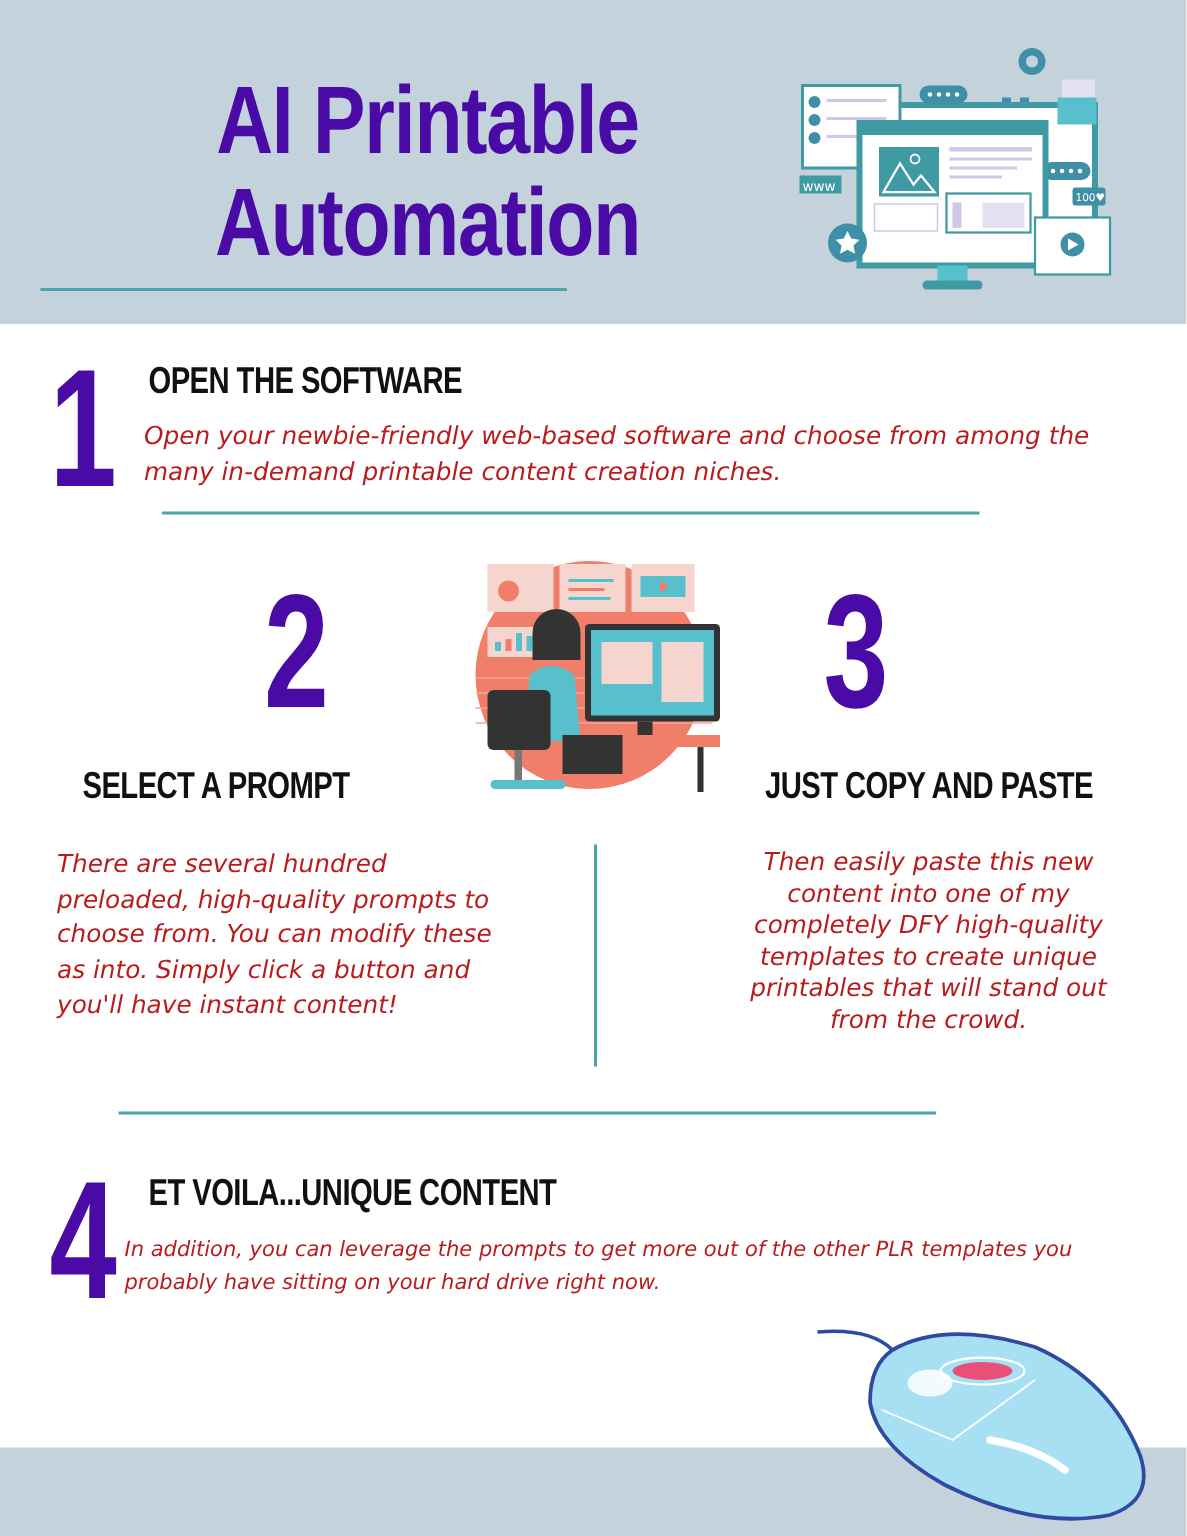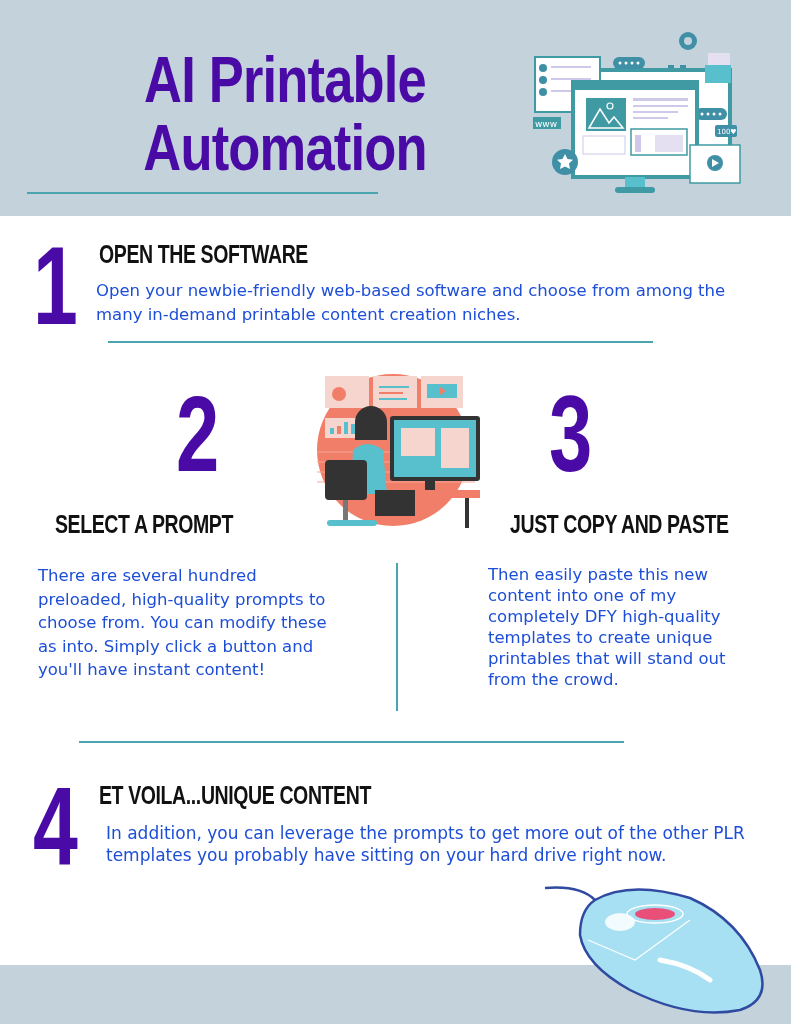--- a/index.html
+++ b/index.html
@@ -24,21 +24,21 @@
       font-family: "Liberation Sans", sans-serif;
       transform: scaleX(0.72); transform-origin: left top;
     }
     .heading {
       position: absolute; font-family: "Liberation Sans", sans-serif; font-weight: bold;
       font-size: 25px; color: #111; letter-spacing: -0.5px;
       transform: scaleX(0.78); transform-origin: left top; white-space: nowrap;
     }
     .body-text {
       position: absolute; font-family: "DejaVu Sans", sans-serif;
-      font-size: 16.5px; line-height: 23.5px; color: #1d4ed8;
+      font-size: 16.5px; line-height: 23.5px; color: #b91c1c; font-style: italic;
     }
     .illus { position: absolute; }
   </style>
 </head>
 <body>
 
 <div class="header-band"></div>
 <div class="footer-band"></div>
 
 <div class="title">
@@ -159,27 +159,27 @@
 </svg>
 
 <div class="big-num" style="left:176px; top:380px; font-size:108px; line-height:108px;">2</div>
 <div class="heading" style="left:55px; top:510px;">SELECT A PROMPT</div>
 <div class="body-text" style="left:38px; top:564px; width:290px;">There are several hundred preloaded, high-quality prompts to choose from. You can modify these as into. Simply click a button and you'll have instant content!</div>
 
 <div class="vline" style="left:396px; top:563px; height:148px;"></div>
 
 <div class="big-num" style="left:549px; top:380px; font-size:108px; line-height:108px;">3</div>
 <div class="heading" style="left:510px; top:510px;">JUST COPY AND PASTE</div>
-<div class="body-text" style="left:488px; top:564px; width:262px; line-height:21px;">Then easily paste this new content into one of my completely DFY high-quality templates to create unique printables that will stand out from the crowd.</div>
+<div class="body-text" style="left:488px; top:564px; width:262px; text-align:center; line-height:21px;">Then easily paste this new content into one of my completely DFY high-quality templates to create unique printables that will stand out from the crowd.</div>
 
 <div class="hline" style="left:79px; top:741px; width:545px;"></div>
 
 <div class="big-num" style="left:33px; top:771px; font-size:112px; line-height:112px;">4</div>
 <div class="heading" style="left:99px; top:781px;">ET VOILA...UNIQUE CONTENT</div>
-<div class="body-text" style="left:106px; top:822px; width:680px; font-size:17px; line-height:22px;">In addition, you can leverage the prompts to get more out of the other PLR templates you probably have sitting on your hard drive right now.</div>
+<div class="body-text" style="left:83px; top:822px; width:680px; font-size:14px; line-height:22px;">In addition, you can leverage the prompts to get more out of the other PLR templates you probably have sitting on your hard drive right now.</div>
 
 <svg class="illus" style="left:540px; top:880px;" width="230" height="144" viewBox="0 0 230 144">
   <path d="M5 8 Q40 5 55 20" fill="none" stroke="#2f4aa0" stroke-width="2.5"></path>
   <path d="M55 20 Q90 0 150 18 Q200 40 220 90 Q230 120 200 130 Q150 140 90 110 Q45 85 40 55 Q40 30 55 20 Z" fill="#a6e0f2" stroke="#2f4aa0" stroke-width="2.5"></path>
   <ellipse cx="115" cy="34" rx="28" ry="9" fill="#a6e0f2" stroke="#fff" stroke-width="1.5"></ellipse>
   <ellipse cx="115" cy="34" rx="20" ry="6" fill="#e8507a"></ellipse>
   <ellipse cx="80" cy="42" rx="15" ry="9" fill="#fff" opacity="0.85"></ellipse>
   <path d="M120 80 Q150 85 170 100" stroke="#fff" stroke-width="5" fill="none" stroke-linecap="round"></path>
   <path d="M48 60 L95 80 L150 40" stroke="#fff" stroke-width="1.2" fill="none"></path>
 </svg>

